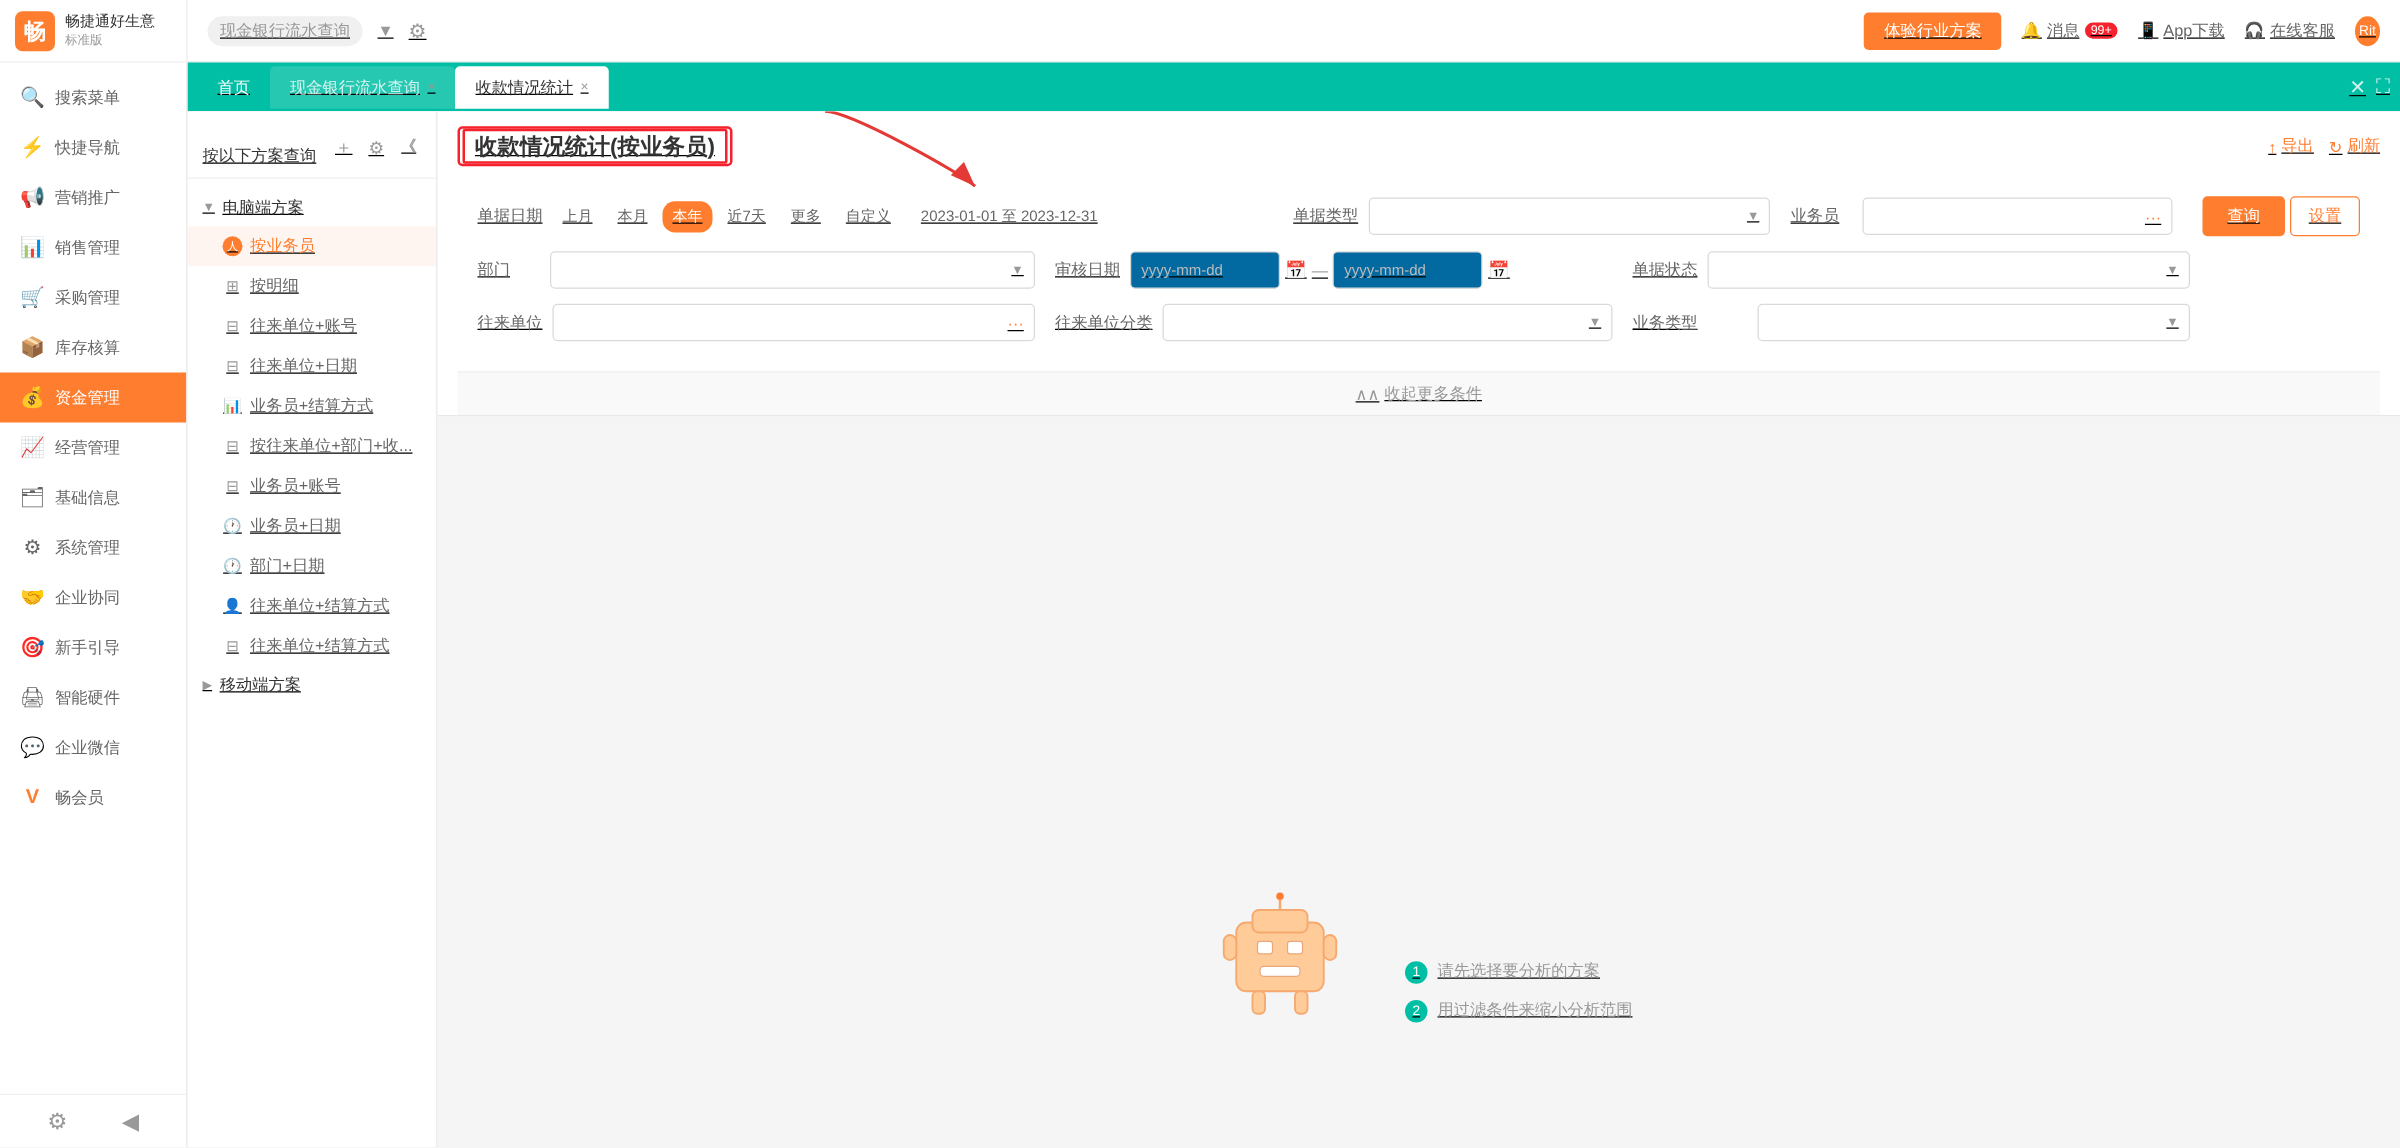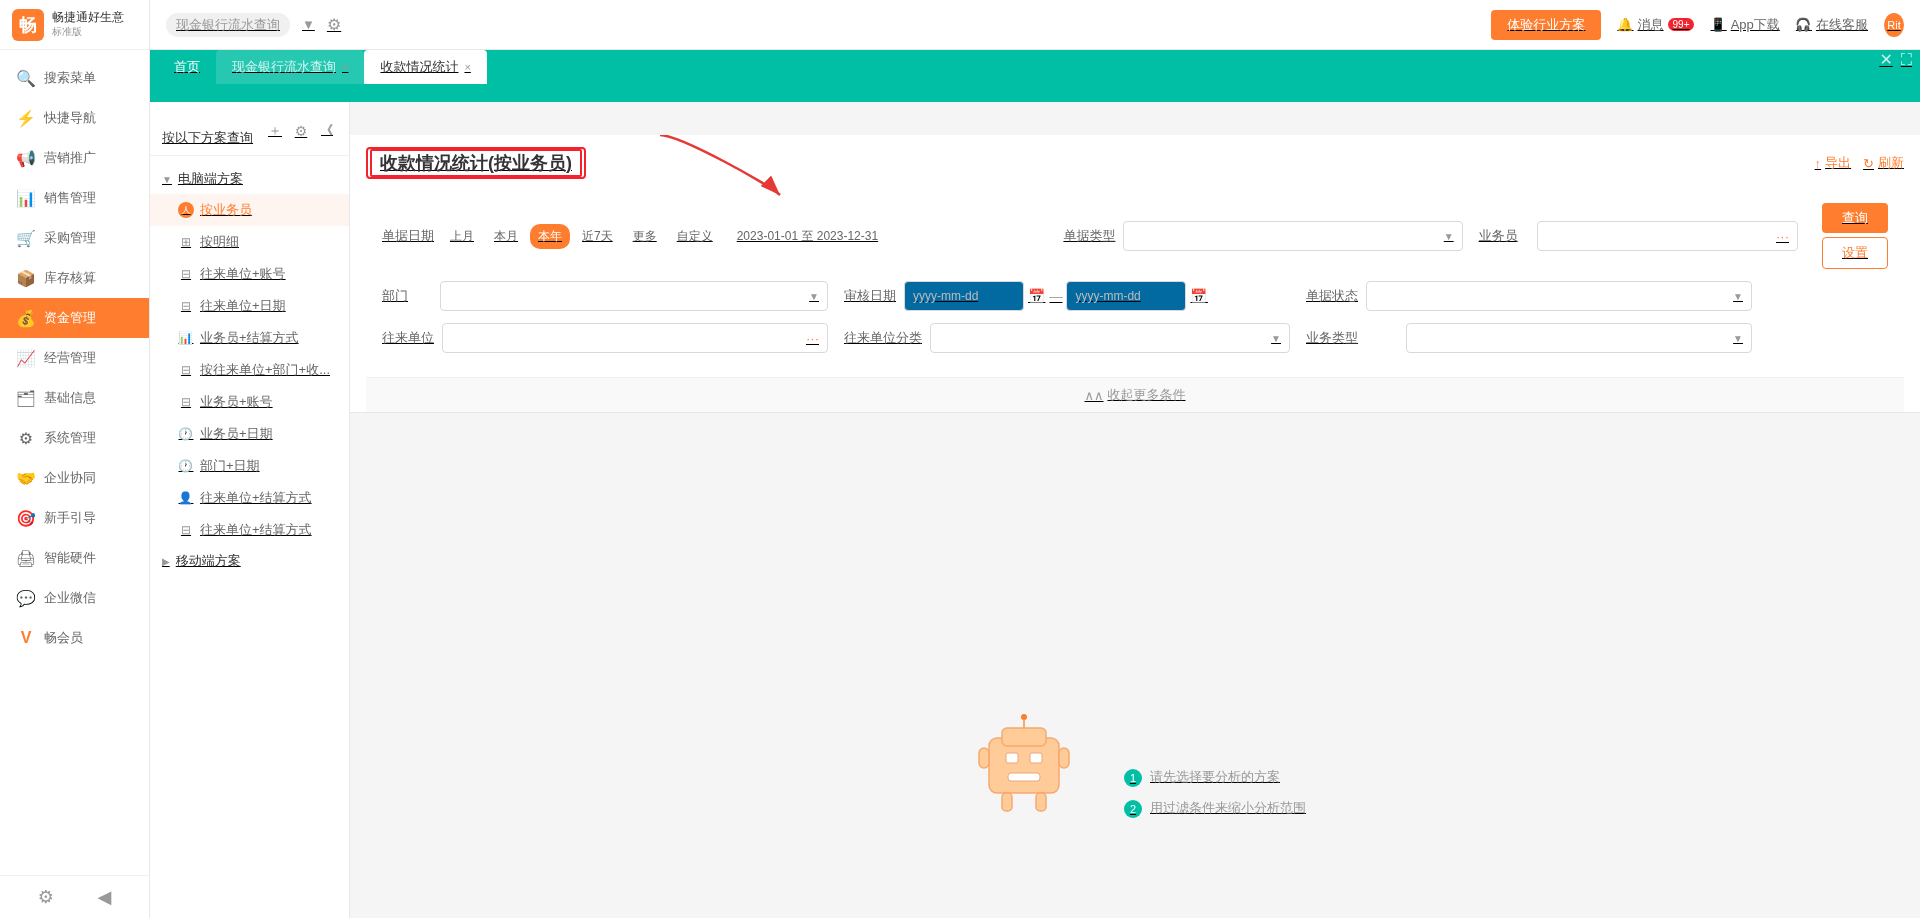--- a/index.html
+++ b/index.html
@@ -24,21 +24,21 @@
     
     .topbar { height: 50px; background: #fff; display: flex; align-items: center; padding: 0 16px; border-bottom: 1px solid #e8e8e8; justify-content: space-between; }
     .topbar-left { display: flex; align-items: center; gap: 12px; }
     .breadcrumb-area { display: flex; align-items: center; gap: 8px; color: #999; font-size: 13px; }
     .topbar-right { display: flex; align-items: center; gap: 16px; }
     .trial-btn { background: #ff7d2e; color: #fff; border: none; padding: 6px 16px; border-radius: 4px; cursor: pointer; font-size: 13px; }
     .topbar-action { display: flex; align-items: center; gap: 4px; color: #666; font-size: 13px; cursor: pointer; }
     .badge-red { background: #f5222d; color: #fff; border-radius: 10px; padding: 1px 5px; font-size: 10px; }
 
     
-    .tabs { height: 52px; background: #00bfa5; display: flex; align-items: flex-start; padding: 0 8px; }
+    .tabs { height: 39px; background: #00bfa5; display: flex; align-items: center; padding: 0 8px; }
     .tab-item { padding: 8px 16px; color: rgba(255,255,255,0.8); cursor: pointer; font-size: 13px; display: flex; align-items: center; gap: 6px; border-radius: 4px 4px 0 0; }
     .tab-item.home { color: #fff; }
     .tab-item.active { background: #fff; color: #333; border-radius: 4px 4px 0 0; }
     .tab-item .close-x { font-size: 11px; color: #999; cursor: pointer; }
     .tabs-right { margin-left: auto; display: flex; align-items: center; gap: 8px; }
     .tabs-right-btn { color: rgba(255,255,255,0.8); cursor: pointer; font-size: 16px; }
 
     
     .content { flex: 1; display: flex; overflow: hidden; background: #f5f5f5; }
 
@@ -51,21 +51,21 @@
     .tree-section { padding: 8px 0; }
     .tree-group { }
     .tree-group-header { display: flex; align-items: center; padding: 6px 12px; cursor: pointer; font-size: 13px; color: #333; }
     .tree-caret { font-size: 10px; margin-right: 6px; color: #999; }
     .tree-item { display: flex; align-items: center; padding: 7px 12px 7px 28px; cursor: pointer; font-size: 13px; color: #666; }
     .tree-item.active { color: #ff7d2e; background: #fff5f0; }
     .tree-item-icon { width: 16px; height: 16px; margin-right: 6px; display: flex; align-items: center; justify-content: center; font-size: 12px; }
     .tree-item-icon.orange-circle { background: #ff7d2e; border-radius: 50%; color: #fff; font-size: 9px; width: 16px; height: 16px; display: flex; align-items: center; justify-content: center; }
 
     
-    .right-panel { flex: 1; display: flex; flex-direction: column; overflow: hidden; margin-top: 33px; }
+    .right-panel { flex: 1; display: flex; flex-direction: column; overflow: hidden; }
 
     
     .page-header { background: #fff; padding: 12px 16px 0 16px; border-bottom: 1px solid #e8e8e8; position: relative; }
     .page-title-row { display: flex; align-items: center; justify-content: space-between; margin-bottom: 12px; }
     .page-title { font-size: 18px; font-weight: bold; color: #333; border: 2px solid #f5222d; padding: 2px 8px; border-radius: 2px; }
     .page-header-actions { display: flex; align-items: center; gap: 12px; }
     .header-action-btn { display: flex; align-items: center; gap: 4px; color: #ff7d2e; cursor: pointer; font-size: 13px; }
 
     
     .filter-area { background: #fff; padding: 12px 16px; }
@@ -350,21 +350,21 @@
                 <span class="arrow">▼</span>
               </div>
             </div>
             <div class="filter-item" style="flex:1.2;">
               <span class="filter-label">业务员</span>
               <div class="filter-select" style="min-width:140px;">
                 <span></span>
                 <span class="more-btn">···</span>
               </div>
             </div>
-            <div style="display:flex;flex-direction:column;gap:4px;margin-left:8px;">
+            <div style="display:flex;gap:4px;margin-left:8px;">
               <button class="btn-query">查询</button>
               <button class="btn-setting">设置</button>
             </div>
           </div>
 
           <div class="filter-row">
             <div class="filter-item" style="flex:1.5;">
               <span class="filter-label">部门</span>
               <div class="filter-select" style="min-width:200px;">
                 <span></span>

